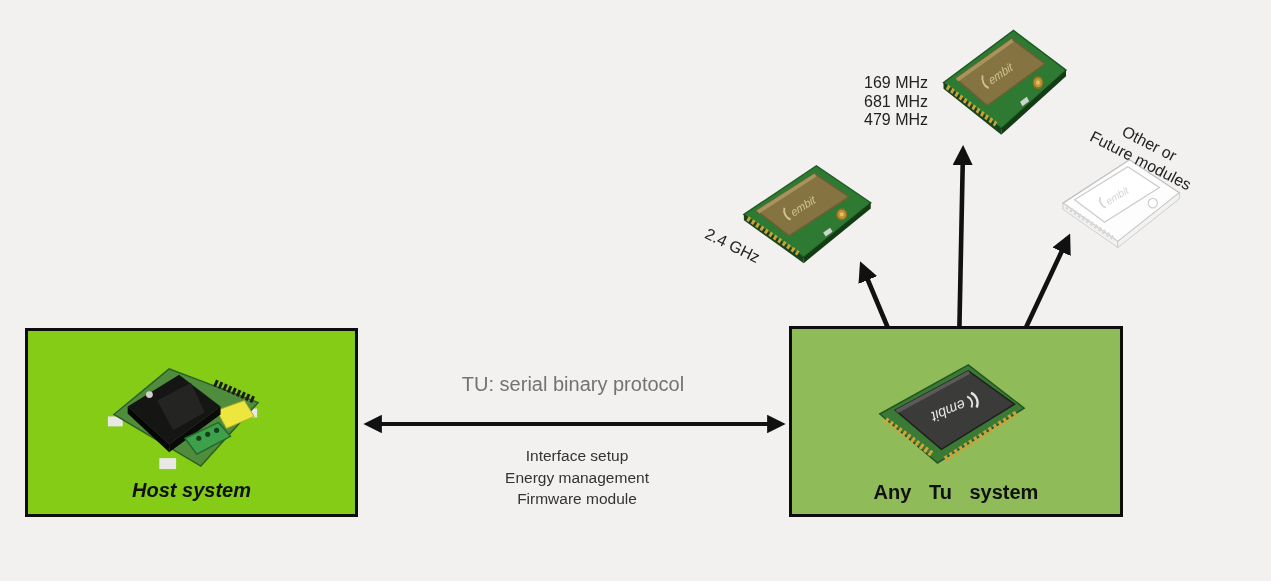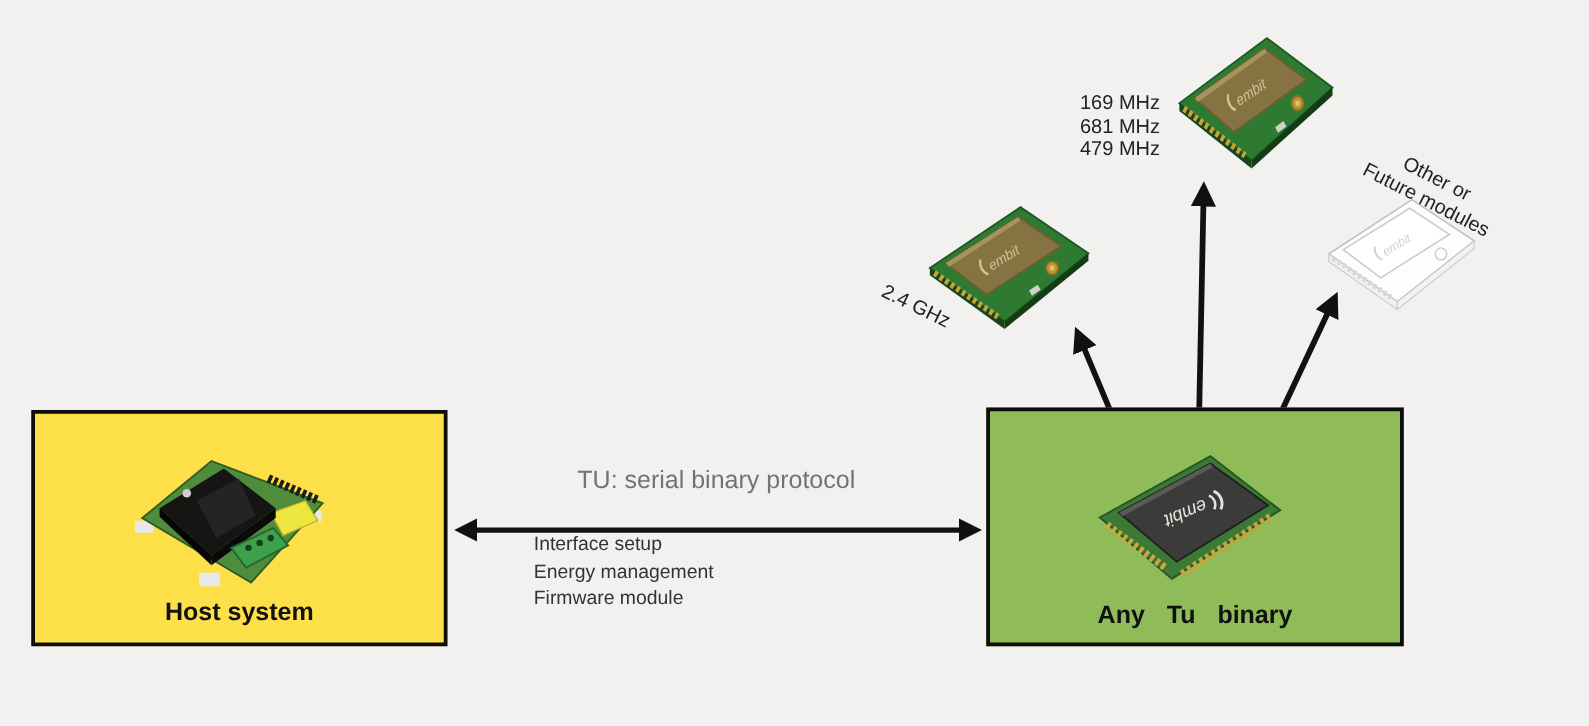--- a/index.html
+++ b/index.html
@@ -7,40 +7,40 @@
     position:relative;
     width:1271px;height:581px;
     background:#f2f1ef;
     overflow:hidden;
     font-family:"Liberation Sans", sans-serif;
     color:#1c1c1c;
   }
   .arrows{position:absolute;left:0;top:0;width:1271px;height:581px;pointer-events:none;}
 
   .box{position:absolute;border:3px solid #0d0d0d;box-sizing:border-box;}
-  .box.host{left:25px;top:328px;width:333px;height:189px;background:#fde047;}
+  .box.host{left:25px;top:328px;width:333px;height:189px;background:#84cc16;font-style:italic;}
   .box.module{left:789px;top:326px;width:334px;height:191px;background:#8fbc59;}
   .box-label{
     position:absolute;left:0;right:0;text-align:center;
     font-weight:bold;font-size:20px;color:#111;
   }
   .box.host .box-label{bottom:12px;}
   .box.module .box-label{bottom:10px;word-spacing:12px;}
 
   .board-pic{position:absolute;}
   .host-pic{left:72px;top:12px;width:168px;height:134px;}
   .tu-pic{left:82px;top:30px;width:154px;height:110px;}
 
   .protocol-title{
     position:absolute;left:353px;top:354px;width:440px;
     text-align:center;font-size:20px;line-height:23px;color:#737373;margin-top:19px;
   }
   .features{
-    position:absolute;left:427px;top:425px;width:300px;
-    text-align:left;font-size:15.5px;line-height:21.6px;color:#333;
+    position:absolute;left:427px;top:445px;width:300px;
+    text-align:center;font-size:15.5px;line-height:21.6px;color:#333;
   }
 
   .module-pic{position:absolute;}
   .pic-24{left:733px;top:156px;width:145px;height:112px;}
   .pic-sub{left:933px;top:20px;width:140px;height:120px;}
   .pic-future{left:1053px;top:151px;width:133px;height:100px;}
 
   .rot-label{position:absolute;font-size:16px;color:#222;white-space:nowrap;}
   .label-24{left:706px;top:224px;transform:rotate(26deg);transform-origin:0 50%;}
   .label-future{
@@ -110,21 +110,21 @@
 
       <polygon points="22,52 98,12 146,46 70,92" fill="#3b3b39" stroke="#1f1f1e" stroke-width="1.5"></polygon>
       <polygon points="22,52 98,12 100,15 25,55" fill="#5a5a56"></polygon>
 
       <g transform="rotate(158 84 52)">
         <path d="M62,46 a11,11 0 0 0 0,16" fill="none" stroke="#e3e3e0" stroke-width="2.4"></path>
         <path d="M67,48 a8,8 0 0 0 0,12" fill="none" stroke="#e3e3e0" stroke-width="2"></path>
         <text x="72" y="59" font-size="15" font-style="italic" fill="#e6e6e2" font-family="Liberation Sans, sans-serif">embit</text>
       </g>
     </svg>
-    <div class="box-label">Any Tu binary</div>
+    <div class="box-label">Any Tu system</div>
   </div>
 
   <div class="protocol-title">
     <div>TU: serial binary protocol</div>
   </div>
 
   <div class="features">
     <div>Interface setup</div>
     <div>Energy management</div>
     <div>Firmware module</div>

